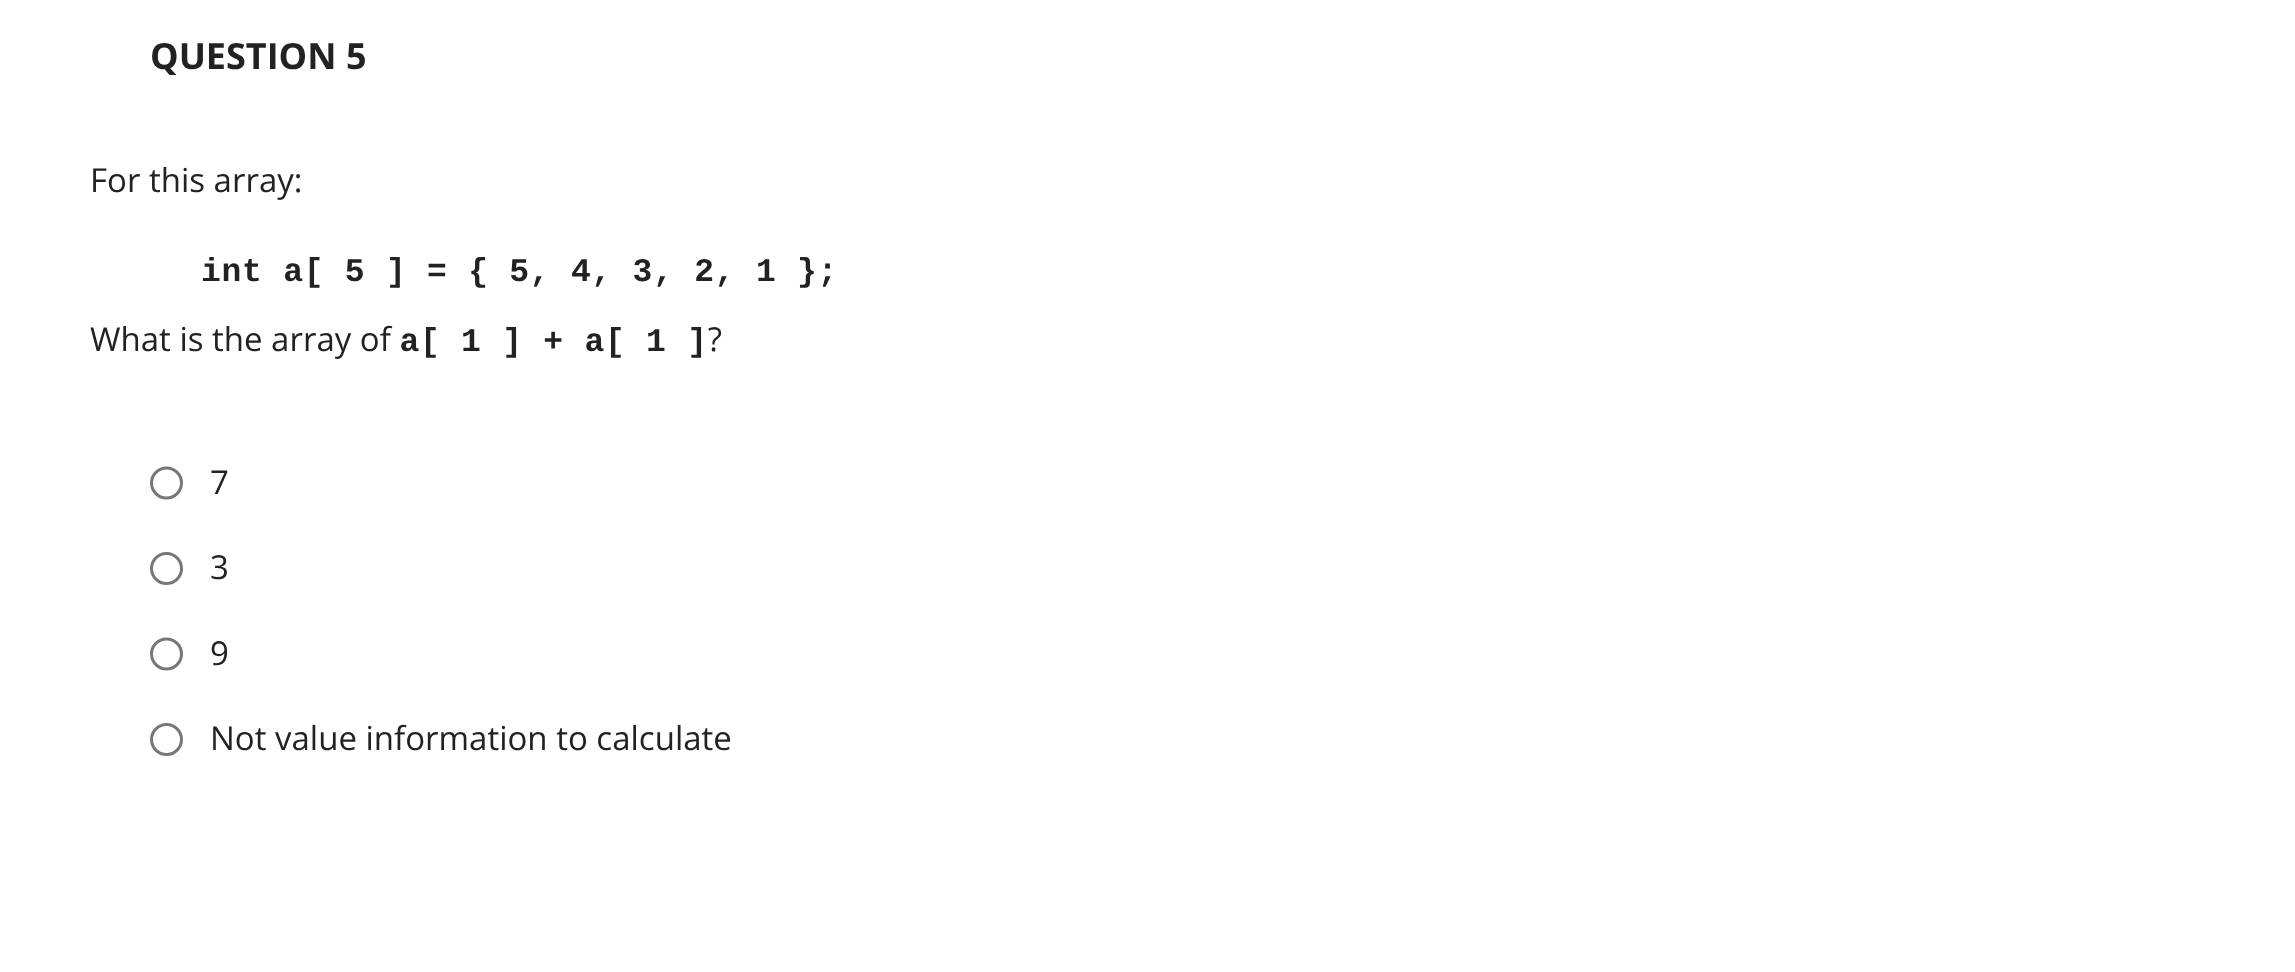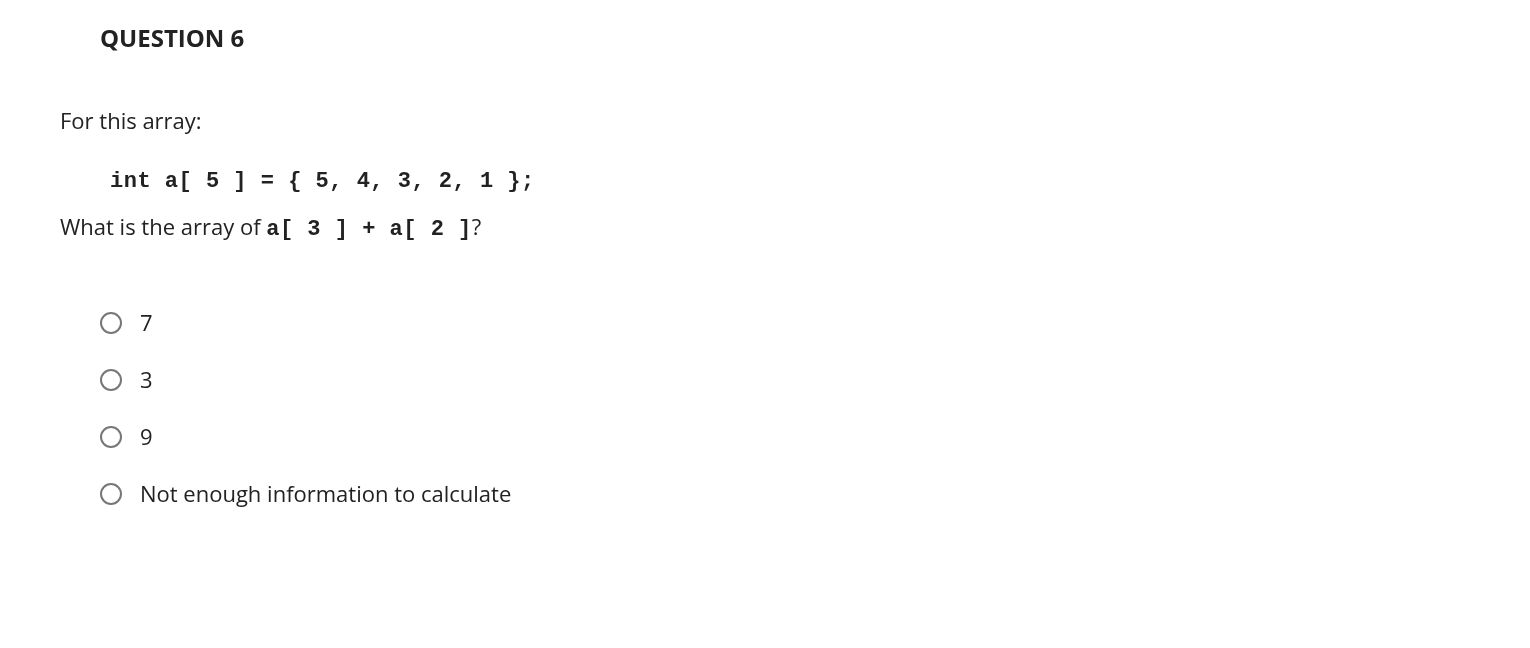--- a/index.html
+++ b/index.html
@@ -22,21 +22,21 @@
       margin-bottom: 48px;
       color: #222;
     }
     .prompt-line {
       font-weight: 400;
       margin-bottom: 28px;
     }
     .code-line {
       font-family: "Courier New", Courier, monospace;
       font-weight: 700;
-      margin-left: 50px;
+      margin-left: 74px;
       margin-bottom: 12px;
       letter-spacing: 0.5px;
     }
     .prompt-q {
       font-weight: 400;
       margin-bottom: 60px;
     }
     .inline-code {
       font-family: "Courier New", Courier, monospace;
       font-weight: 700;
@@ -61,40 +61,40 @@
       background: #fff;
     }
     .option-label {
       font-size: 22px;
       color: #222;
     }
   </style>
 </head>
 <body>
 
-<h2 class="question-heading">QUESTION 6</h2>
+<h2 class="question-heading">QUESTION 5</h2>
 
 <p class="prompt-line">For this array:</p>
 
 <p class="code-line">int a[ 5 ] = { 5, 4, 3, 2, 1 };</p>
 
 <p class="prompt-q">
-  <span>What is the array of </span><span class="inline-code">a[ 3 ] + a[ 2 ]</span><span>?</span>
+  <span>What is the array of </span><span class="inline-code">a[ 1 ] + a[ 1 ]</span><span>?</span>
 </p>
 
 <div class="options">
   <div class="option">
     <span class="radio"></span>
     <span class="option-label">7</span>
   </div>
   <div class="option">
     <span class="radio"></span>
     <span class="option-label">3</span>
   </div>
   <div class="option">
     <span class="radio"></span>
     <span class="option-label">9</span>
   </div>
   <div class="option">
     <span class="radio"></span>
-    <span class="option-label">Not enough information to calculate</span>
+    <span class="option-label">Not value information to calculate</span>
   </div>
 </div>
 
 </body></html>

